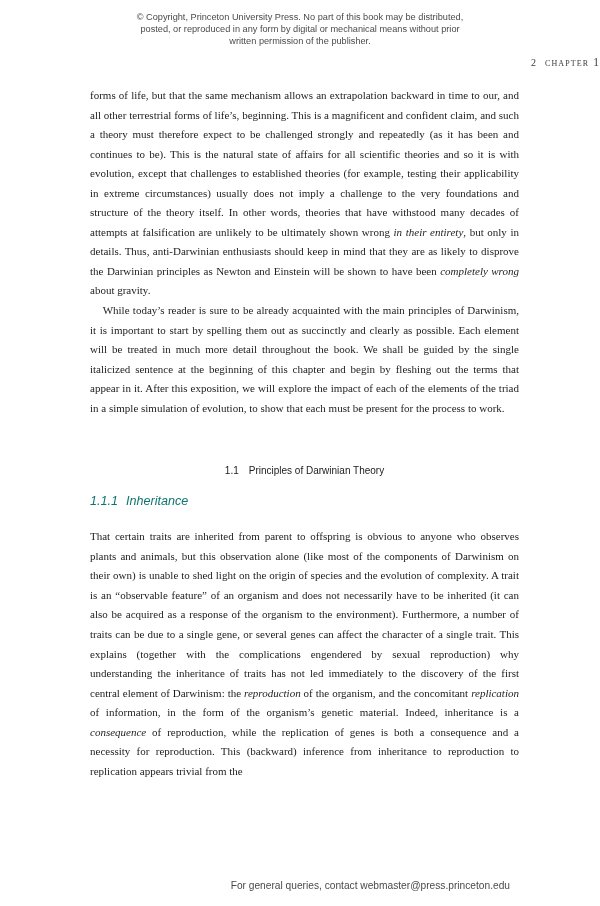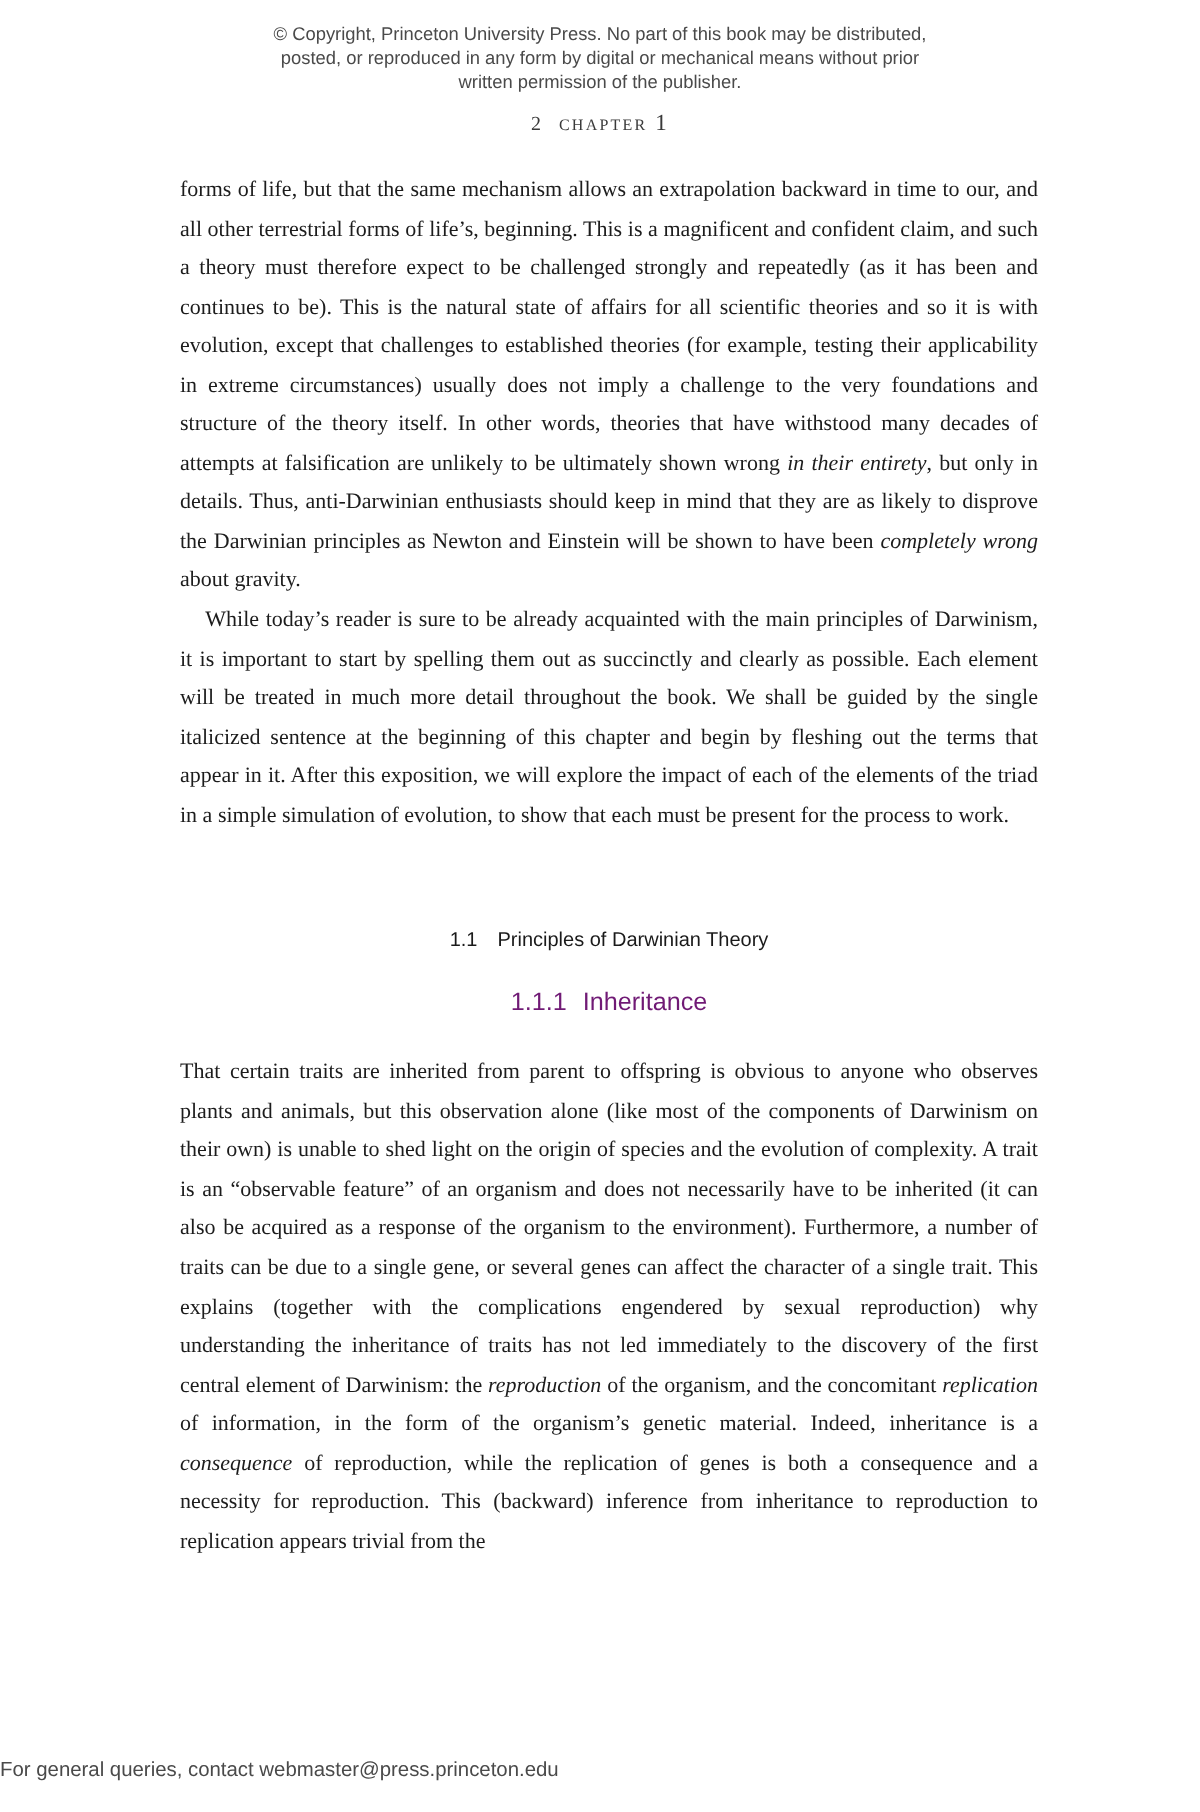--- a/index.html
+++ b/index.html
@@ -36,21 +36,21 @@
     color: #4a4a4a;
     text-align: center;
   }
 
   
   .running-head {
     position: absolute;
     top: 56px;
     left: 0;
     width: 600px;
-    text-align: center;
+    text-align: right;
     font-family: "Liberation Serif", "DejaVu Serif", serif;
     font-size: 9.5px;
     color: #3a3a3a;
     letter-spacing: 0.9px;
   }
   .running-head .folio {
     font-size: 10px;
     letter-spacing: 0;
     margin-right: 9px;
   }
@@ -94,38 +94,39 @@
     text-align: center;
     color: #1a1a1a;
   }
   h2.sec .num { margin-right: 10px; }
 
   h3.subsec {
     margin: 0;
     padding: 0;
     font-family: "Liberation Sans", "DejaVu Sans", sans-serif;
     font-weight: normal;
+    font-style: italic;
     font-size: 12.6px;
     line-height: 16px;
-    text-align: center;
-    color: #701a75;
+    text-align: left;
+    color: #0f766e;
   }
   h3.subsec .num { margin-right: 8px; }
 
   .gap-before-sec { height: 44px; }
   .gap-after-sec  { height: 13px; }
   .gap-after-sub  { height: 18px; }
 
   
   .footer {
     position: absolute;
     top: 880px;
     left: 0;
     width: 510px;
-    text-align: left;
+    text-align: right;
     font-family: "Liberation Sans", "DejaVu Sans", sans-serif;
     font-size: 10.2px;
     color: #4a4a4a;
   }
 </style>
 </head>
 <body>
 
 <div class="page">
 

